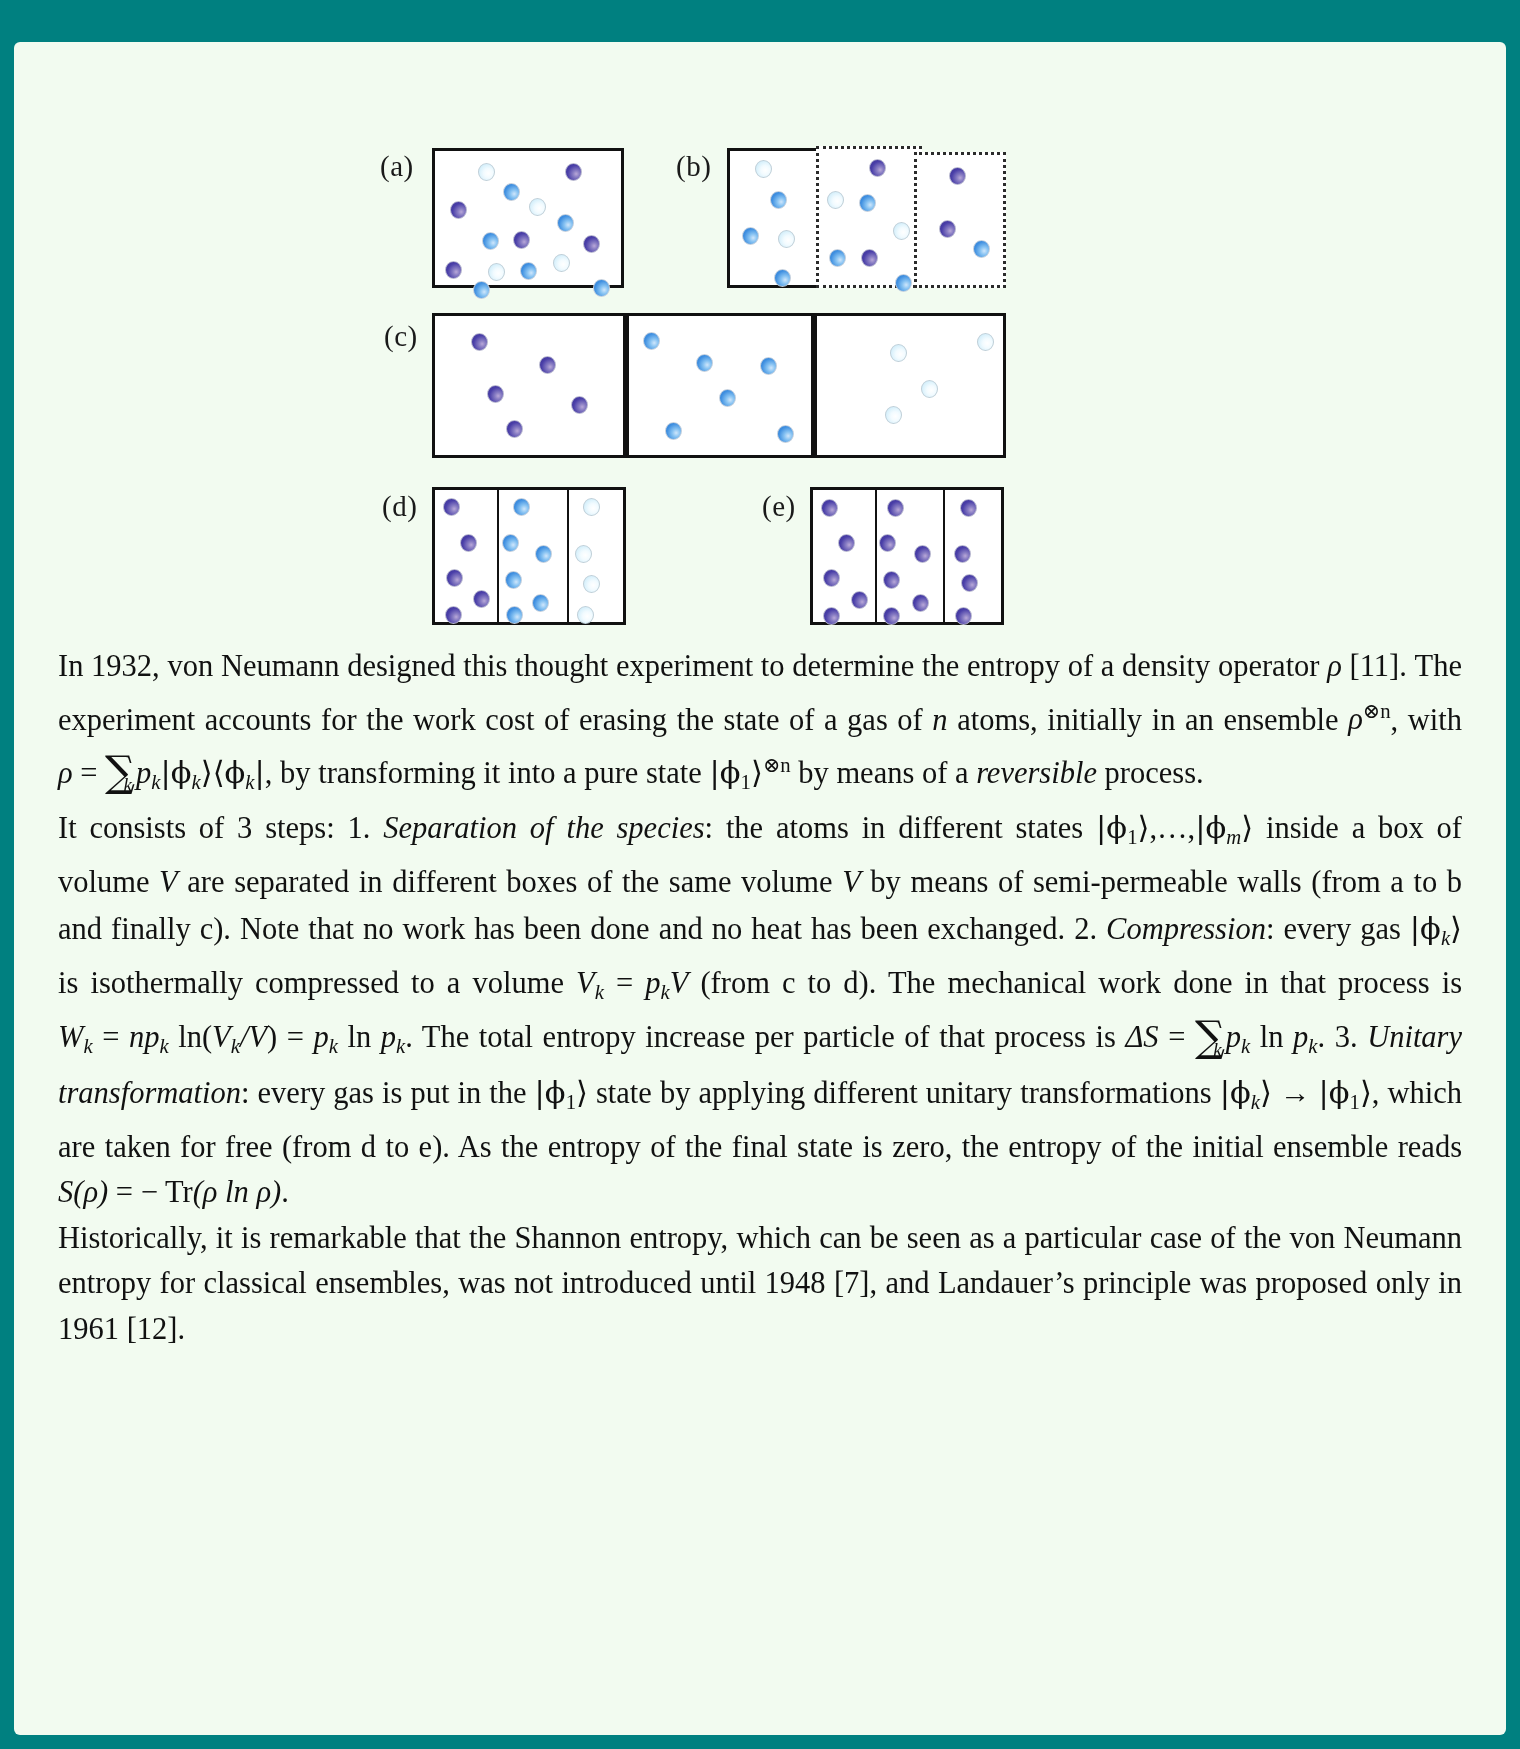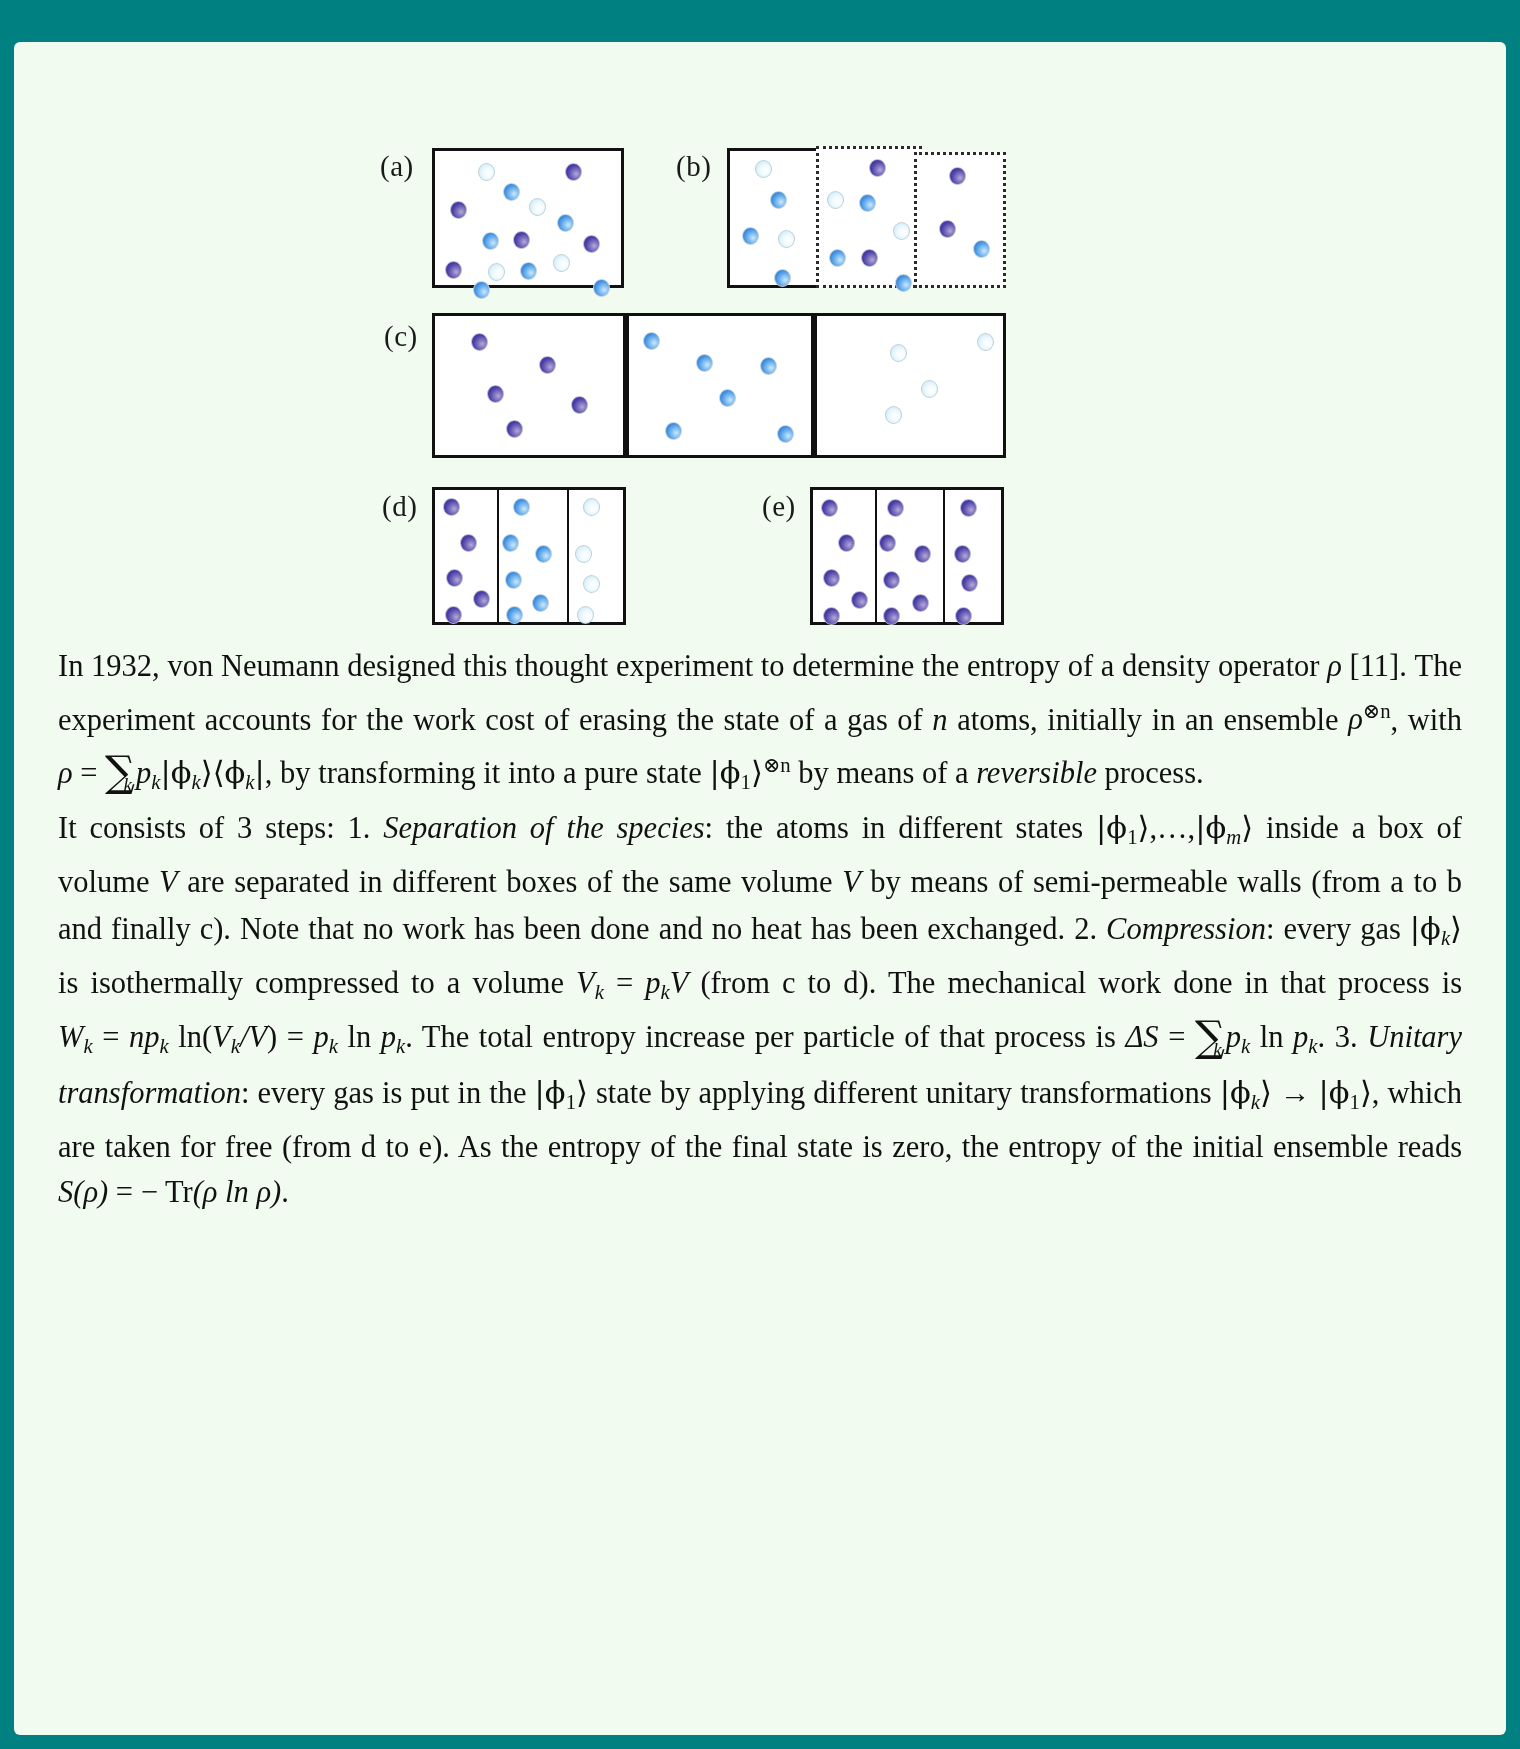--- a/index.html
+++ b/index.html
@@ -209,14 +209,15 @@
       <span class="atom dark" style="left:142px;top:117px;"></span>
     </div>
   </div>
 
   <div id="body-text">
 
     <p><span>In 1932, von Neumann designed this thought experiment to determine the entropy of a density operator </span><span class="mi">ρ</span><span> [11]. The experiment accounts for the work cost of erasing the state of a gas of </span><span class="mi">n</span><span> atoms, initially in an ensemble </span><span class="nb"><span class="mi">ρ</span><sup>⊗n</sup></span><span>, with </span><span class="nb"><span class="mi">ρ</span><span> = </span><span class="sum">∑</span><span class="sumsub">k</span><span class="mi">p</span><sub class="mi">k</sub><span class="del">|ϕ</span><sub class="mi">k</sub><span class="del">⟩</span><span class="del">⟨ϕ</span><sub class="mi">k</sub><span class="del">|</span></span><span>, by transforming it into a pure state </span><span class="nb"><span class="del">|ϕ</span><sub>1</sub><span class="del">⟩</span><sup>⊗n</sup></span><span> by means of a </span><span class="it">reversible</span><span> process.</span></p>
 
     <p><span>It consists of 3 steps: 1. </span><span class="it">Separation of the species</span><span>: the atoms in different states </span><span class="nb"><span class="del">|ϕ</span><sub>1</sub><span class="del">⟩</span></span><span>,…,</span><span class="nb"><span class="del">|ϕ</span><sub class="mi">m</sub><span class="del">⟩</span></span><span> inside a box of volume </span><span class="mi">V</span><span> are separated in different boxes of the same volume </span><span class="mi">V</span><span> by means of semi-permeable walls (from a to b and finally c). Note that no work has been done and no heat has been exchanged. 2. </span><span class="it">Compression</span><span>: every gas </span><span class="nb"><span class="del">|ϕ</span><sub class="mi">k</sub><span class="del">⟩</span></span><span> is isothermally compressed to a volume </span><span class="nb"><span class="mi">V</span><sub class="mi">k</sub><span> = </span><span class="mi">p</span><sub class="mi">k</sub><span class="mi">V</span></span><span> (from c to d). The mechanical work done in that process is </span><span class="nb"><span class="mi">W</span><sub class="mi">k</sub><span> = </span><span class="mi">np</span><sub class="mi">k</sub><span class="op"> ln(</span><span class="mi">V</span><sub class="mi">k</sub><span class="mi">/V</span><span>)</span><span> = </span><span class="mi">p</span><sub class="mi">k</sub><span class="op"> ln </span><span class="mi">p</span><sub class="mi">k</sub></span><span>. The total entropy increase per particle of that process is </span><span class="nb"><span class="mi">ΔS</span><span> = </span><span class="sum">∑</span><span class="sumsub">k</span><span class="mi">p</span><sub class="mi">k</sub><span class="op"> ln </span><span class="mi">p</span><sub class="mi">k</sub></span><span>. 3. </span><span class="it">Unitary transformation</span><span>: every gas is put in the </span><span class="nb"><span class="del">|ϕ</span><sub>1</sub><span class="del">⟩</span></span><span> state by applying different unitary transformations </span><span class="nb"><span class="del">|ϕ</span><sub class="mi">k</sub><span class="del">⟩</span><span> → </span><span class="del">|ϕ</span><sub>1</sub><span class="del">⟩</span></span><span>, which are taken for free (from d to e). As the entropy of the final state is zero, the entropy of the initial ensemble reads </span><span class="nb"><span class="mi">S(ρ)</span><span> = − </span><span class="op">Tr</span><span class="mi">(ρ ln ρ)</span></span><span>.</span></p>
 
+    <p>Historically, it is remarkable that the Shannon entropy, which can be seen as a particular case of the von Neumann entropy for classical ensembles, was not introduced until 1948 [7], and Landauer’s principle was proposed only in 1961 [12].</p>
   </div>
 </div>
 
 </body></html>

